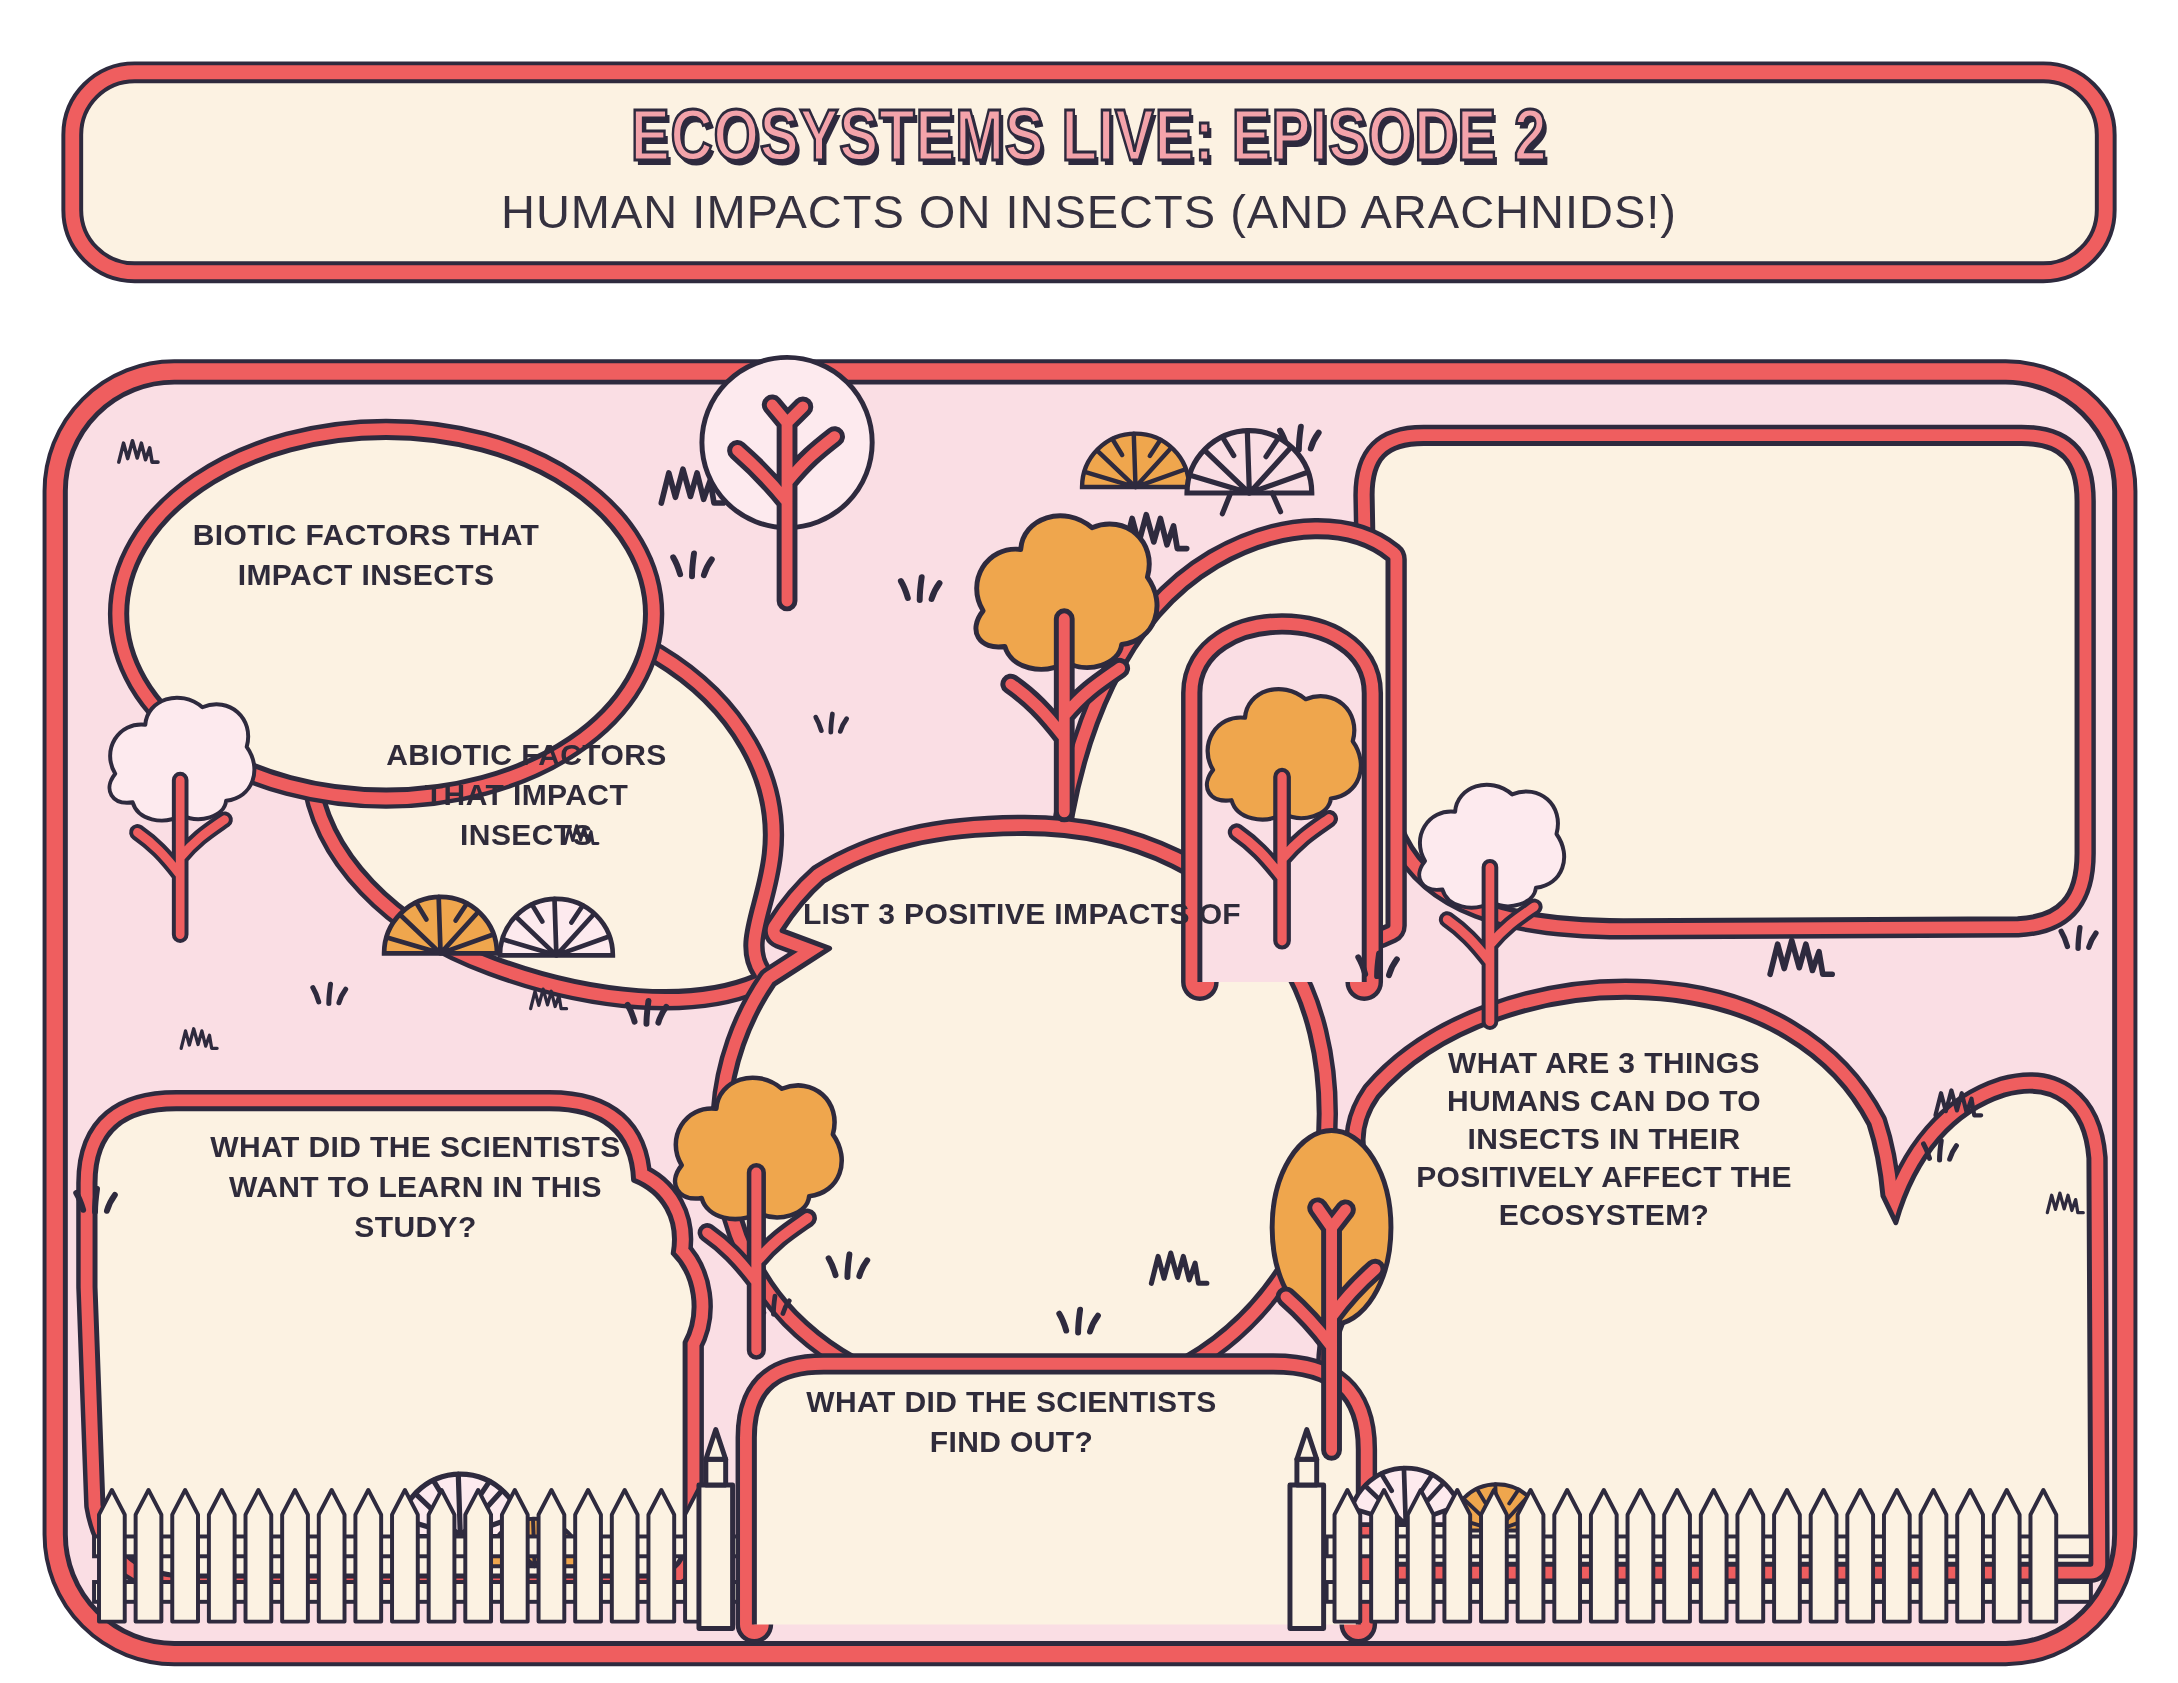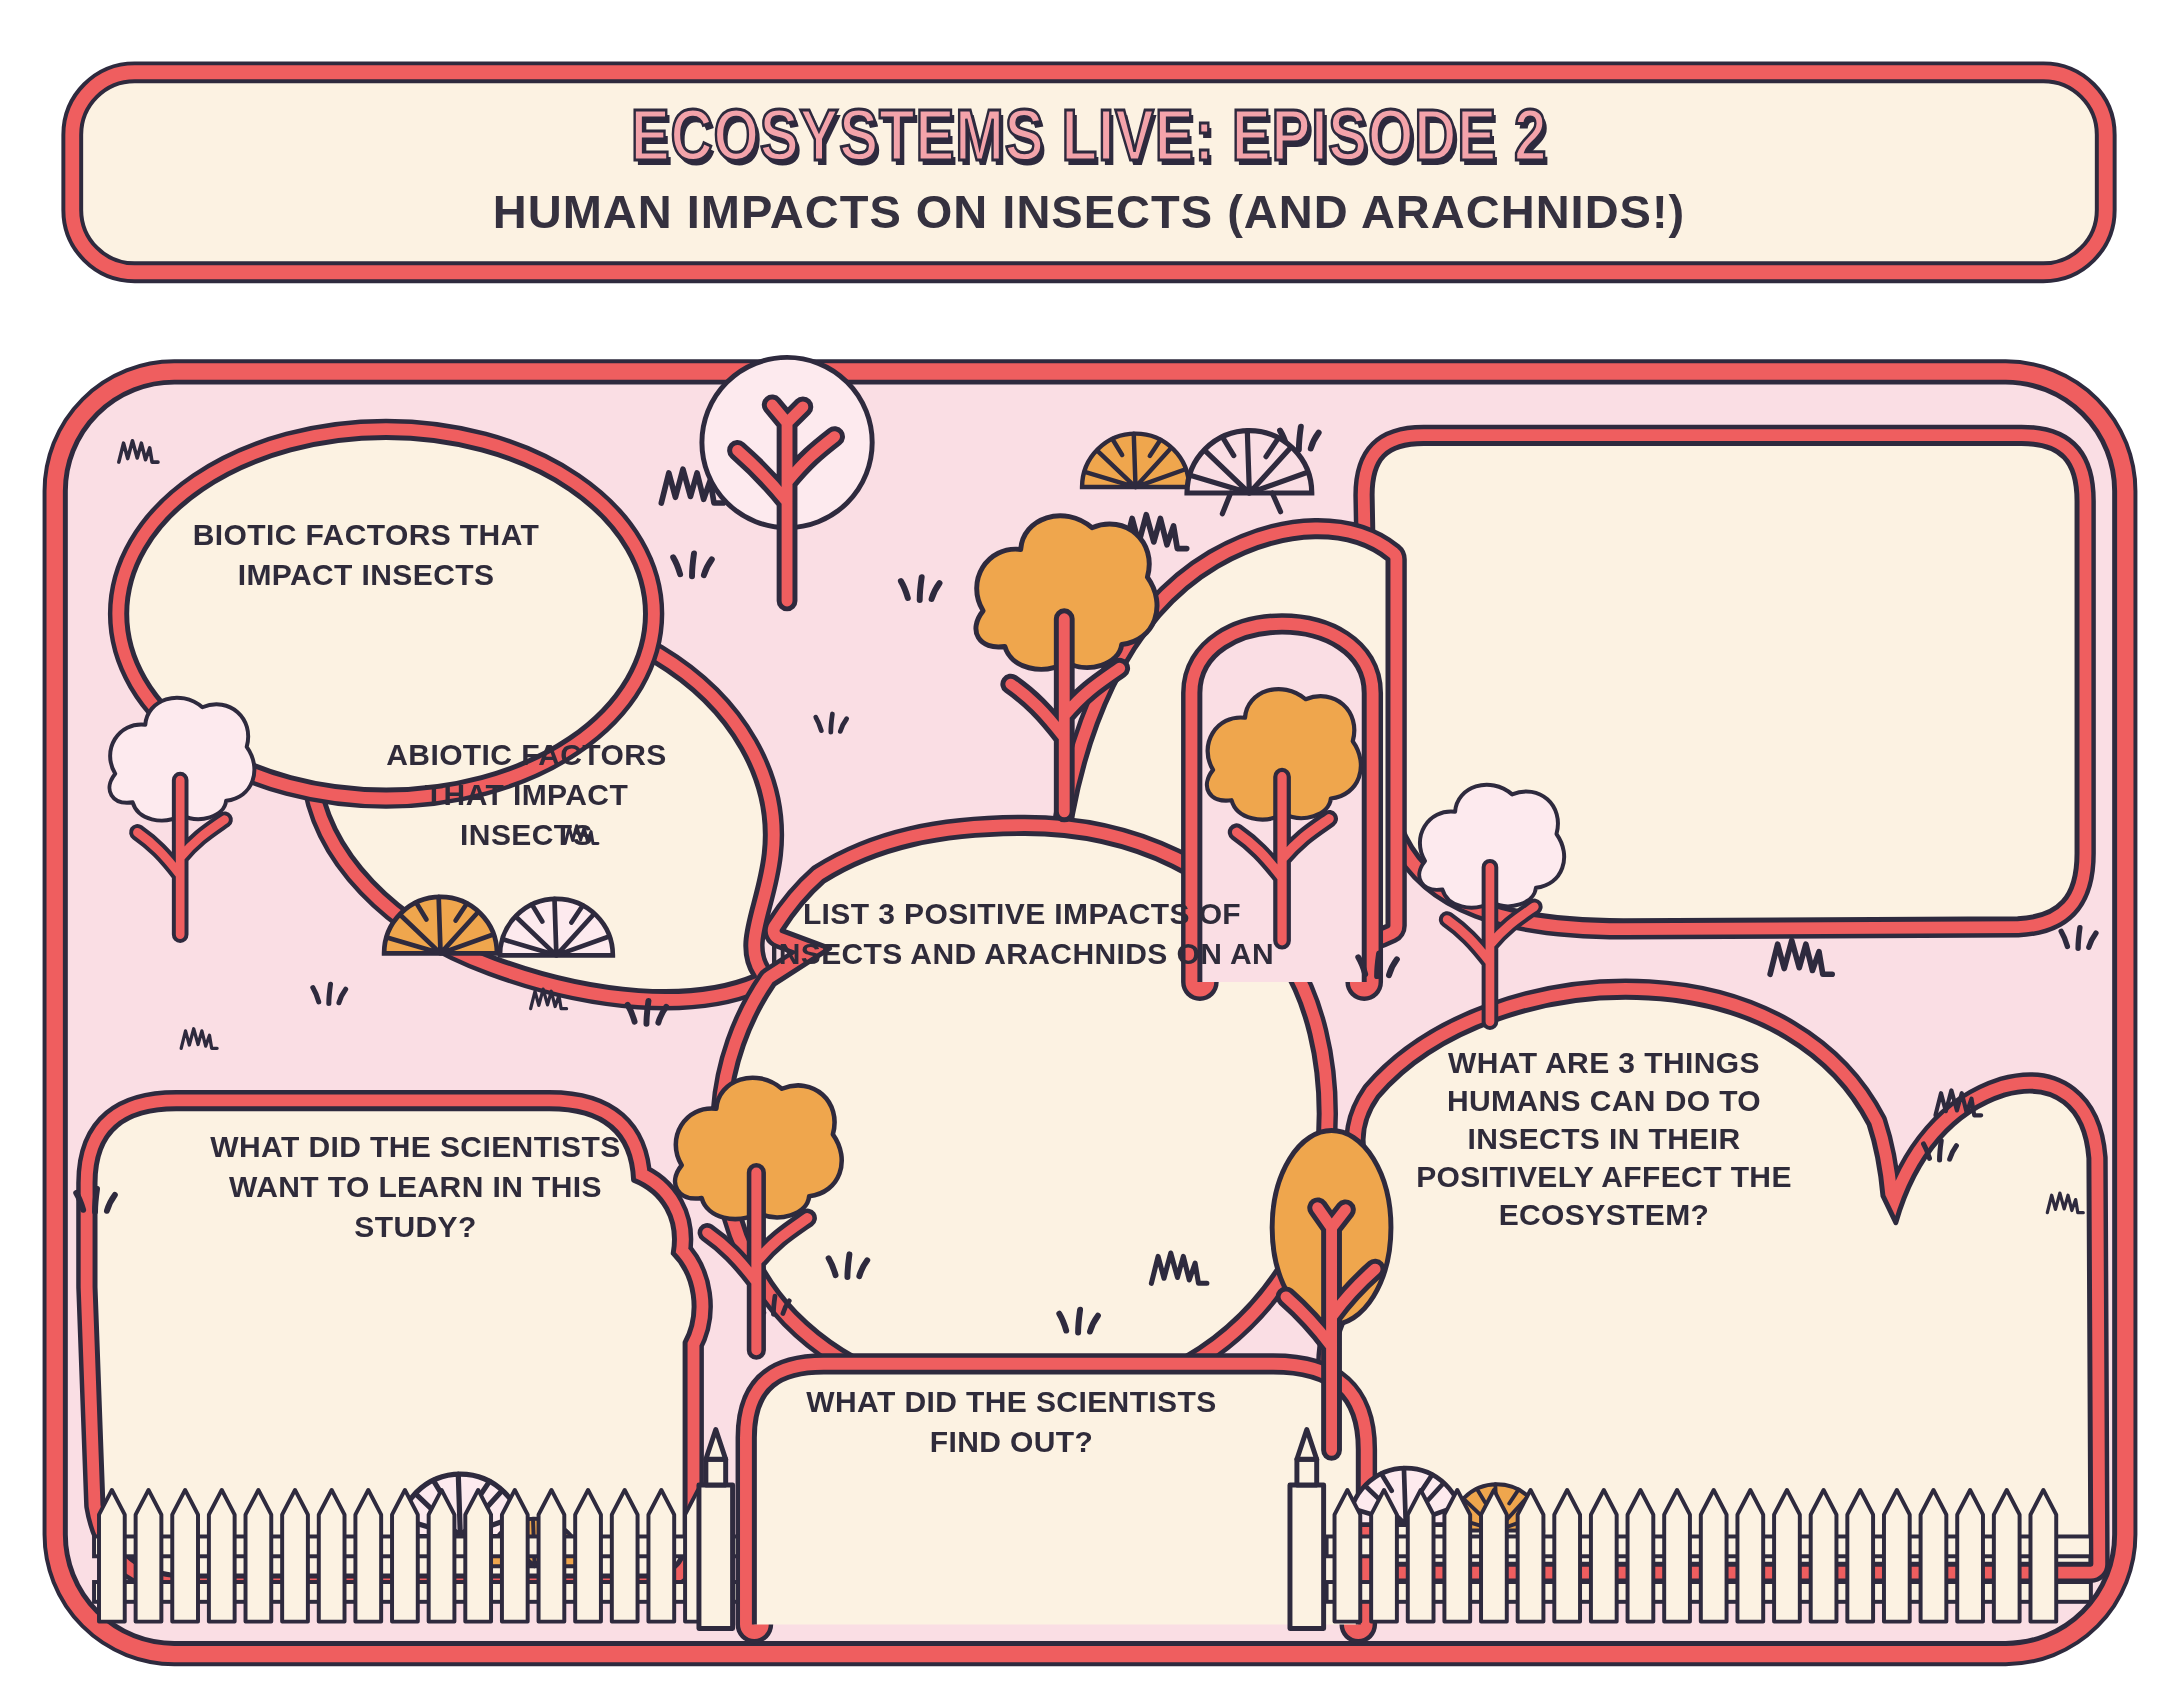--- a/index.html
+++ b/index.html
@@ -6,21 +6,21 @@
   #page{position:relative;width:2178px;height:1683px;background:#ffffff;overflow:hidden;
         font-family:"Liberation Sans",sans-serif;}
   svg{position:absolute;left:0;top:0;}
 
   
   #title{position:absolute;left:0;top:93px;width:2178px;text-align:center;
          font-weight:700;font-size:73px;letter-spacing:1px;color:#f3a3aa;
          -webkit-text-stroke:3px #2e2a3e;text-shadow:4px 5px 0 #2e2a3e;
          transform:scaleX(.8);transform-origin:center;}
   #subtitle{position:absolute;left:0;top:184px;width:2178px;text-align:center;
-            font-weight:700;font-size:47px;letter-spacing:1px;color:#35313f;}
+            font-weight:400;font-size:47px;letter-spacing:1px;color:#35313f;}
 
   
   .prompt{position:absolute;font-weight:700;font-size:30px;line-height:40px;
           letter-spacing:0.4px;color:#2f2b3a;text-align:center;}
   .prompt span{display:block;}
   #p-biotic{left:188px;top:515px;width:356px;}
   #p-abiotic{left:362px;top:691px;width:329px;margin-top:44px;}
   #p-poll{left:1428px;top:485px;width:594px;}
   #p-center{left:725px;top:894px;width:594px;}
   #p-human{left:1406px;top:1044px;width:396px;line-height:38px;text-align:center;}
@@ -321,21 +321,20 @@
 <div class="prompt" id="p-biotic">
   <span>BIOTIC FACTORS THAT</span>
   <span>IMPACT INSECTS</span>
 </div>
 <div class="prompt" id="p-abiotic">
   <span>ABIOTIC FACTORS</span>
   <span>THAT IMPACT INSECTS</span>
 </div>
 <div class="prompt" id="p-center">
   <span>LIST 3 POSITIVE IMPACTS OF</span>
-  <span>INSECTS AND ARACHNIDS ON AN</span>
 </div>
 <div class="prompt" id="p-human">
   <span>WHAT ARE 3 THINGS</span>
   <span>HUMANS CAN DO TO</span>
   <span>INSECTS IN THEIR</span>
   <span>POSITIVELY AFFECT THE</span>
   <span>ECOSYSTEM?</span>
 </div>
 <div class="prompt" id="p-learn">
   <span>WHAT DID THE SCIENTISTS</span>

